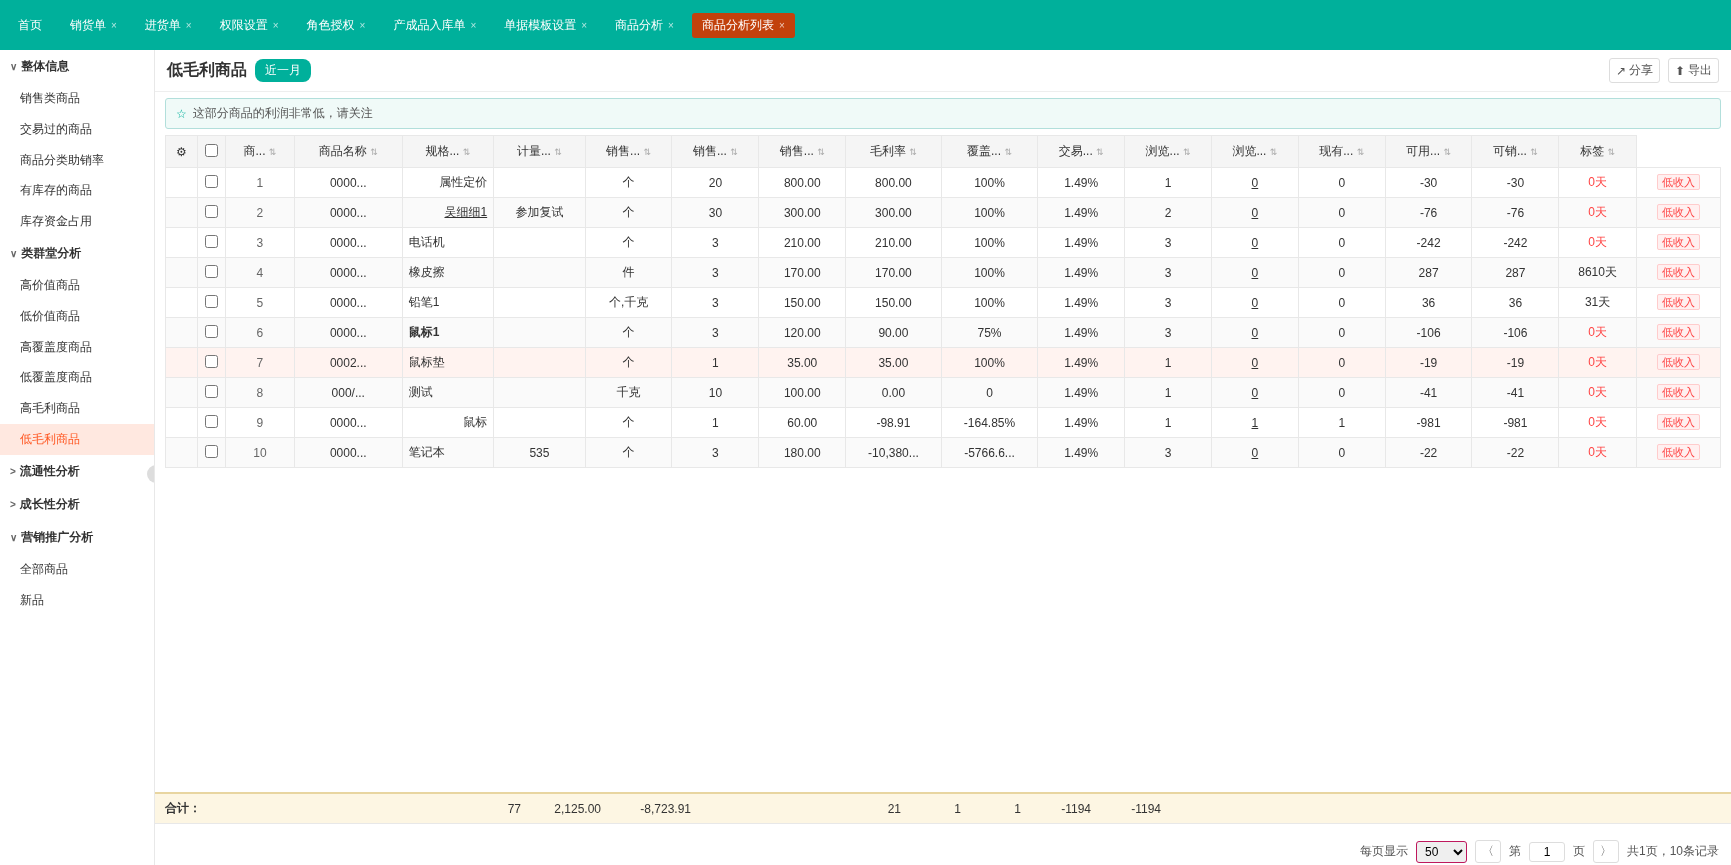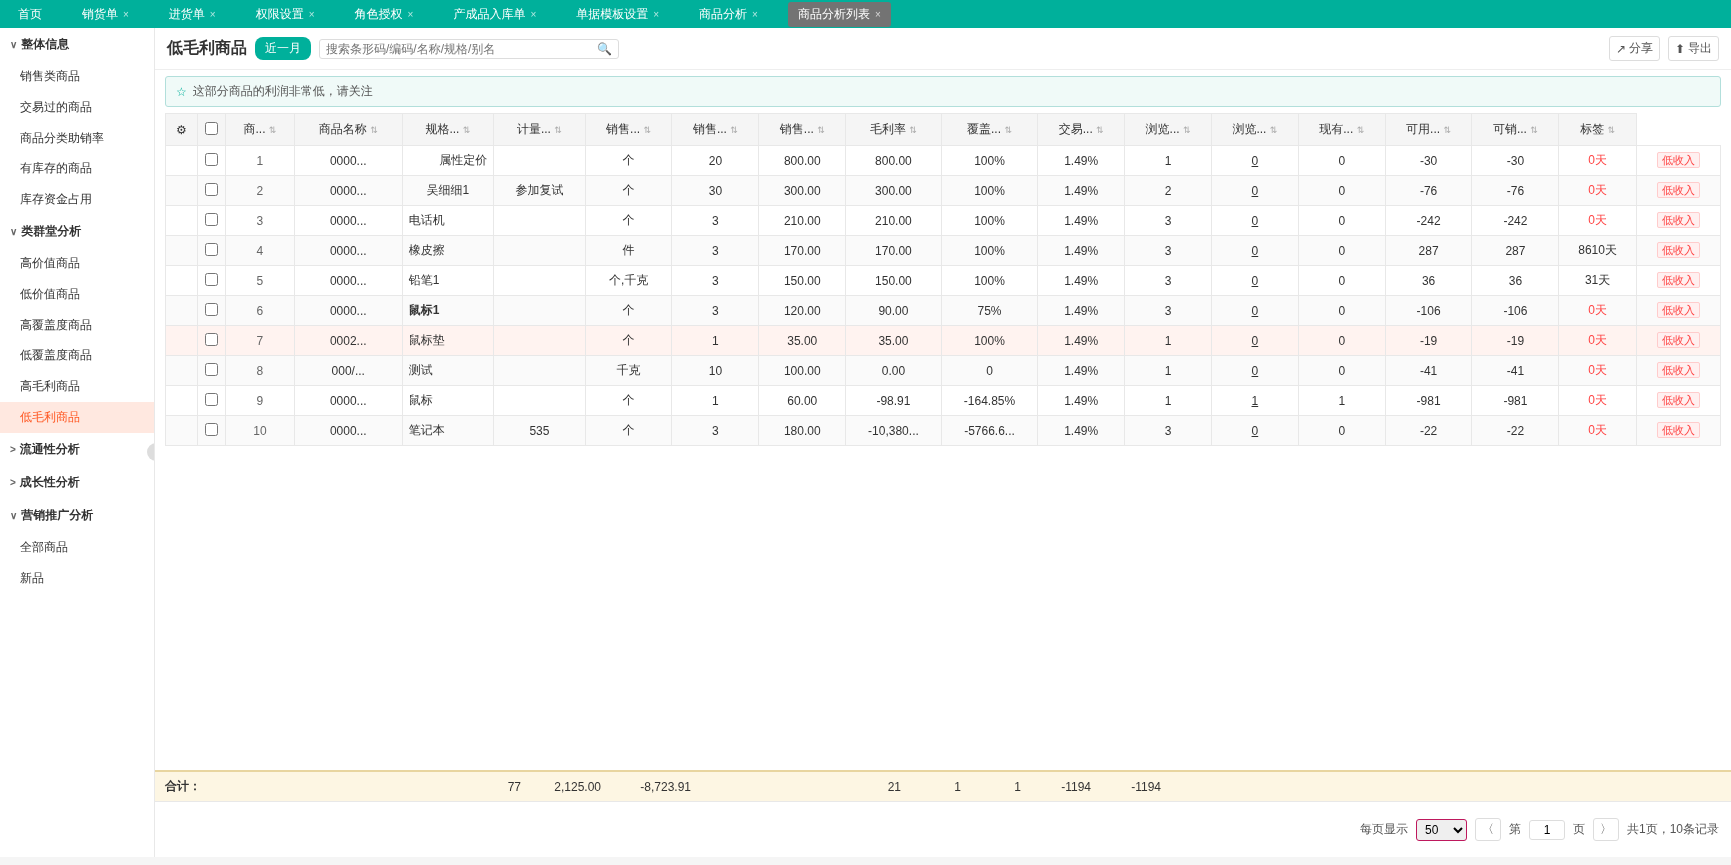--- a/index.html
+++ b/index.html
@@ -1,37 +1,37 @@
 <!DOCTYPE html>
 <html><head>
   <meta charset="utf-8">
   <style>
     * { box-sizing: border-box; margin: 0; padding: 0; font-family: 'Microsoft YaHei', Arial, sans-serif; font-size: 12px; }
     body { background: #f5f5f5; overflow: hidden; width: 1731px; height: 865px; }
 
     
     .top-nav {
       background: #00b09b;
-      height: 28px;
+      height: 50px;
       display: flex;
       align-items: center;
       padding: 0 8px;
-      gap: 20px;
+      gap: 8px;
     }
     .nav-item {
       color: #fff;
       padding: 4px 10px;
       cursor: pointer;
       border-radius: 3px;
       white-space: nowrap;
       display: flex;
       align-items: center;
       gap: 3px;
     }
-    .nav-item.active { background: #737373; }
+    .nav-item.active { background: #c2410c; }
     .nav-close { font-size: 10px; opacity: 0.7; margin-left: 2px; }
 
     
     .main-layout {
       display: flex;
       height: calc(865px - 36px);
     }
 
     
     .sidebar {
@@ -366,24 +366,20 @@
         <span>《</span>
       </div>
     </div>
   </div>
 
   <div class="content-area">
 
     <div class="content-header">
       <h2 class="page-title-text">低毛利商品</h2>
       <button class="filter-btn">近一月</button>
-      <div class="search-box">
-        <input type="text" placeholder="搜索条形码/编码/名称/规格/别名" style="">
-        <span style="color:#00b09b; cursor:pointer;">🔍</span>
-      </div>
       <div class="header-actions">
         <button class="action-btn">
           <span>↗</span>
           <span>分享</span>
         </button>
         <button class="action-btn">
           <span>⬆</span>
           <span>导出</span>
         </button>
       </div>
@@ -438,21 +434,21 @@
       <td>-30</td>
       <td>-30</td>
       <td class="red-text">0天</td>
       <td><span class="tag-low-income">低收入</span></td>
     </tr>
             <tr>
       <td></td>
       <td class="checkbox-cell"><input type="checkbox" style=""></td>
       <td class="row-num">2</td>
       <td>0000...</td>
-      <td style="text-align:center;">吴细细1</td>
+      <td style="text-align:right;text-decoration:underline;">吴细细1</td>
       <td>参加复试</td>
       <td>个</td>
       <td>30</td>
       <td>300.00</td>
       <td>300.00</td>
       <td>100%</td>
       <td>1.49%</td>
       <td>2</td>
       <td><span class="underline-link">0</span></td>
       <td>0</td>
@@ -585,21 +581,21 @@
       <td>-41</td>
       <td>-41</td>
       <td class="red-text">0天</td>
       <td><span class="tag-low-income">低收入</span></td>
     </tr>
             <tr>
       <td></td>
       <td class="checkbox-cell"><input type="checkbox" style=""></td>
       <td class="row-num">9</td>
       <td>0000...</td>
-      <td style="text-align:left;">鼠标</td>
+      <td style="text-align:right;">鼠标</td>
       <td></td>
       <td>个</td>
       <td>1</td>
       <td>60.00</td>
       <td>-98.91</td>
       <td>-164.85%</td>
       <td>1.49%</td>
       <td>1</td>
       <td><span class="underline-link">1</span></td>
       <td>1</td>

